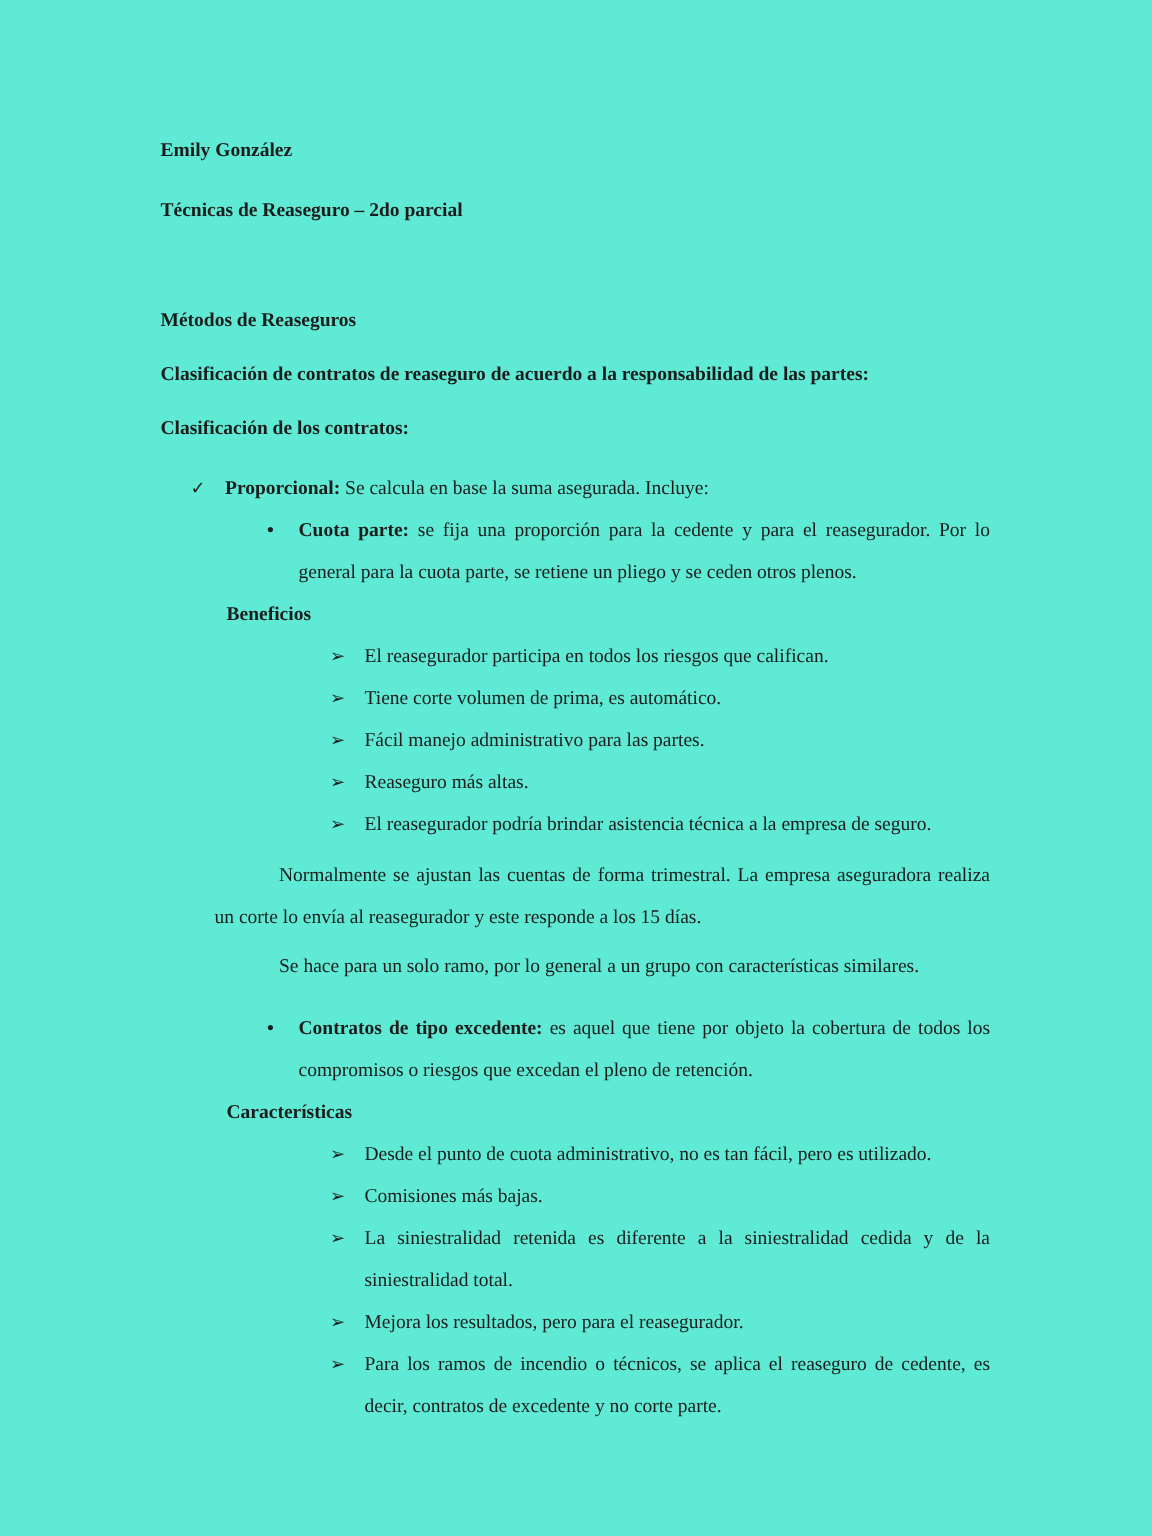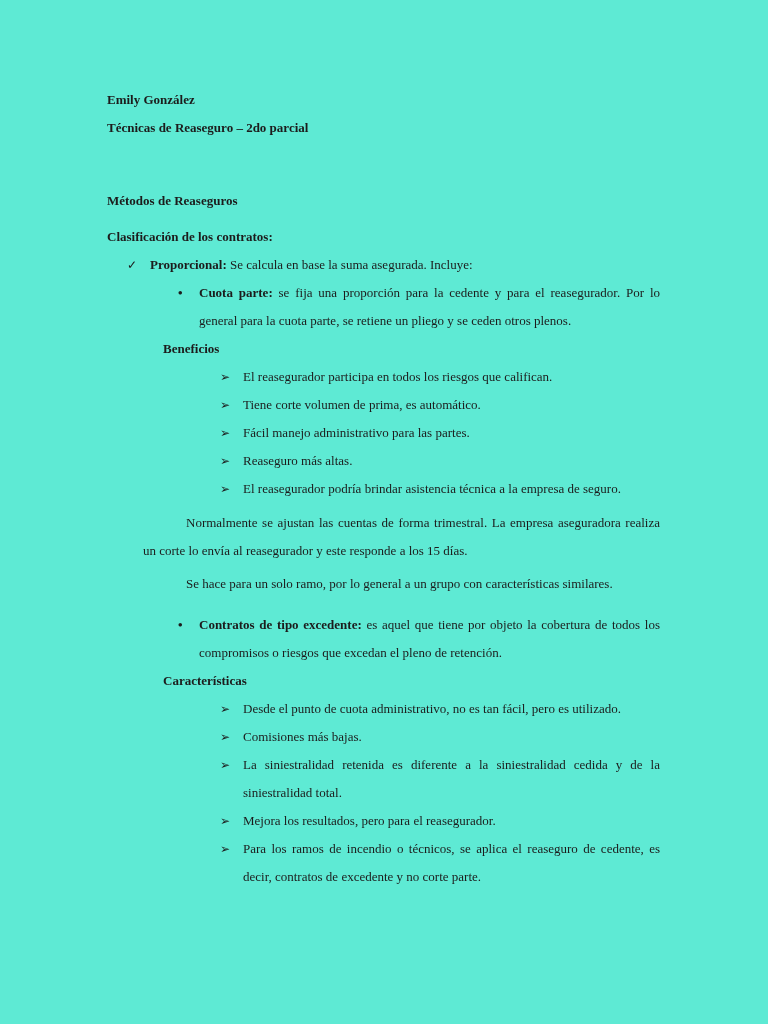--- a/index.html
+++ b/index.html
@@ -24,41 +24,42 @@
   .bold { font-weight: 700; }
   .item { display: flex; text-align: justify; }
   .item .txt { flex: 1 1 auto; }
   .marker { flex: 0 0 auto; }
   .lvl1 { padding-left: 20px; }
   .lvl1 .marker { width: 23px; font-size: 12px; }
   .lvl2 { padding-left: 71px; }
   .lvl2 .marker { width: 21px; font-weight: 700; }
   .lvl3 { padding-left: 113px; }
   .lvl3 .marker { width: 23px; font-size: 12px; }
-  .subhead { margin-left: 56px; font-weight: 700; }
+  .subhead { margin-left: 44px; font-weight: 700; }
   .indent { text-indent: 43px; margin-left: 36px; }
   .mt5  { margin-top: 5px; }
   .mt6  { margin-top: 6px; }
   .mt8  { margin-top: 8px; }
-  .mt12 { }
+  .mt12 { margin-top: 12px; }
   .mt13 { margin-top: 13px; }
   .mt45 { margin-top: 45px; }
 </style>
 </head>
 <body>
 
 <div class="page">
   <div class="content">
 
     <div class="bold">Emily González</div>
 
     <div class="bold mt12">Técnicas de Reaseguro – 2do parcial</div>
 
     <div class="bold mt45">Métodos de Reaseguros</div>
 
+    <div class="bold b mt8">Clasificación de contratos de reaseguro de acuerdo a la responsabilidad de las partes:</div>
 
     <div class="bold mt8">Clasificación de los contratos:</div>
 
     <div class="item lvl1 mt12">
       <span class="marker">✓</span>
       <span class="txt">
         <span class="bold">Proporcional:</span>
         <span>Se calcula en base la suma asegurada. Incluye:</span>
       </span>
     </div>

